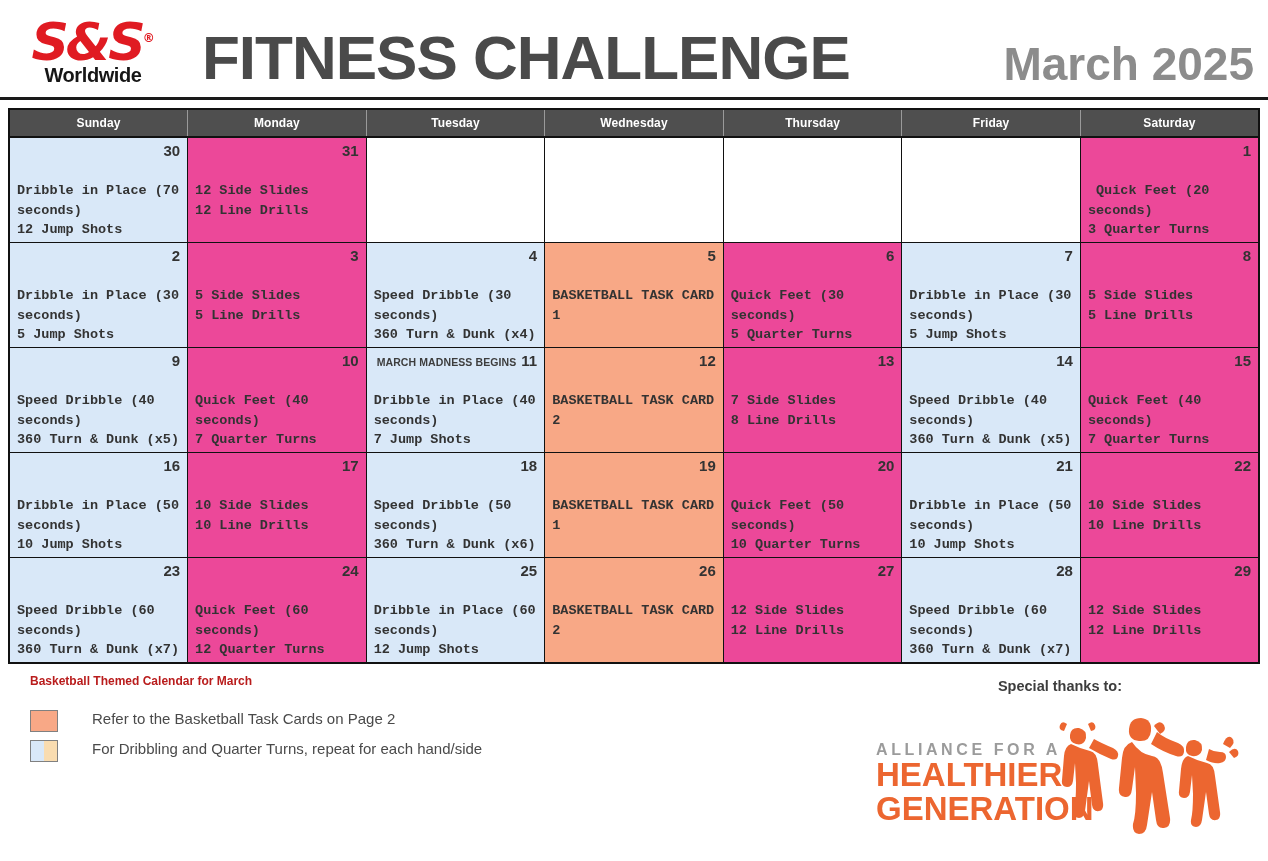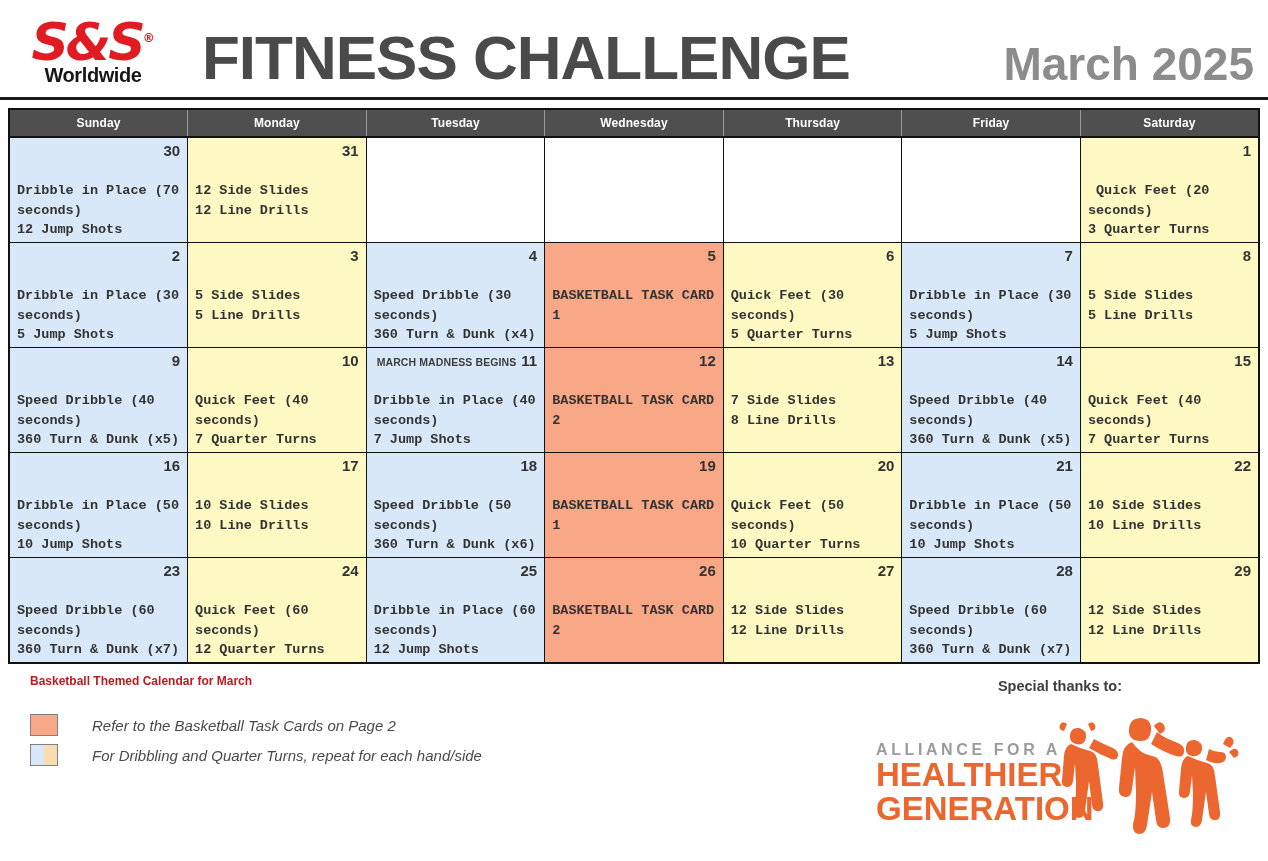--- a/index.html
+++ b/index.html
@@ -108,21 +108,21 @@
     background: #ffffff;
   }
   .cell {
     height: 104px;
     box-sizing: border-box;
     padding: 5px 7px 4px 7px;
     position: relative;
     overflow: hidden;
   }
   .cell-blue  { background: #d9e8f8; }
-  .cell-tan   { background: #fef9c3; }
+  .cell-tan   { background: #ec4899; }
   .cell-peach { background: #f8a886; }
   .cell-empty { background: #ffffff; }
 
   .cell-top {
     display: flex;
     align-items: baseline;
     justify-content: flex-end;
     height: 19px;
     gap: 5px;
   }
@@ -170,23 +170,22 @@
   .footer-body {
     font-size: 15px;
     color: #4a4a4a;
     line-height: 1.55;
   }
   .legend {
     margin-top: 22px;
   }
   .legend-row {
     display: flex;
-    align-items: center;
+    align-items: flex-start;
     height: 30px;
-    font-style: italic;
   }
   .swatch {
     width: 28px;
     height: 22px;
     border: 1px solid #808080;
     flex: 0 0 28px;
     box-sizing: border-box;
     display: flex;
   }
   .swatch.solid-peach { background: #f8a886; }

